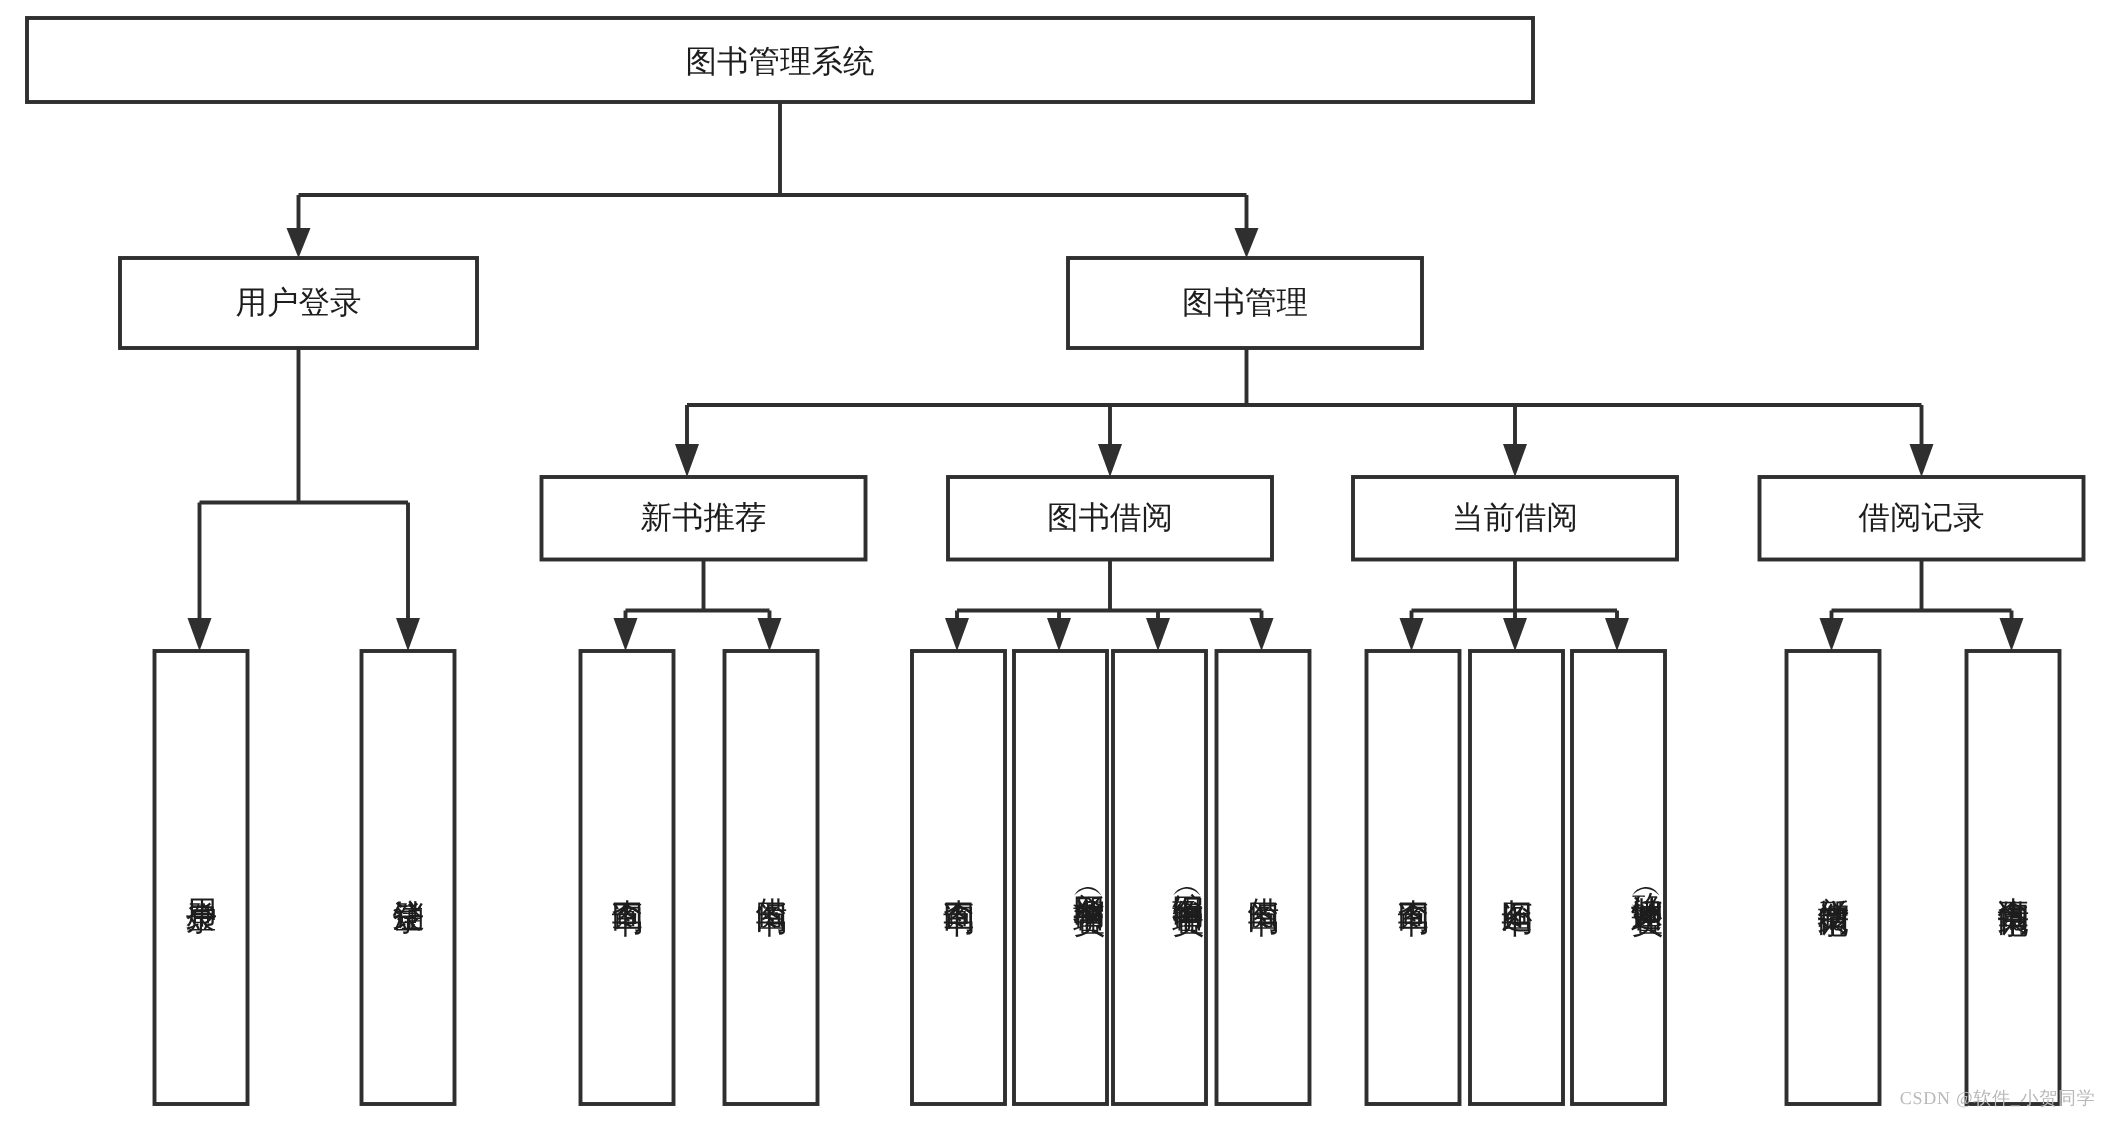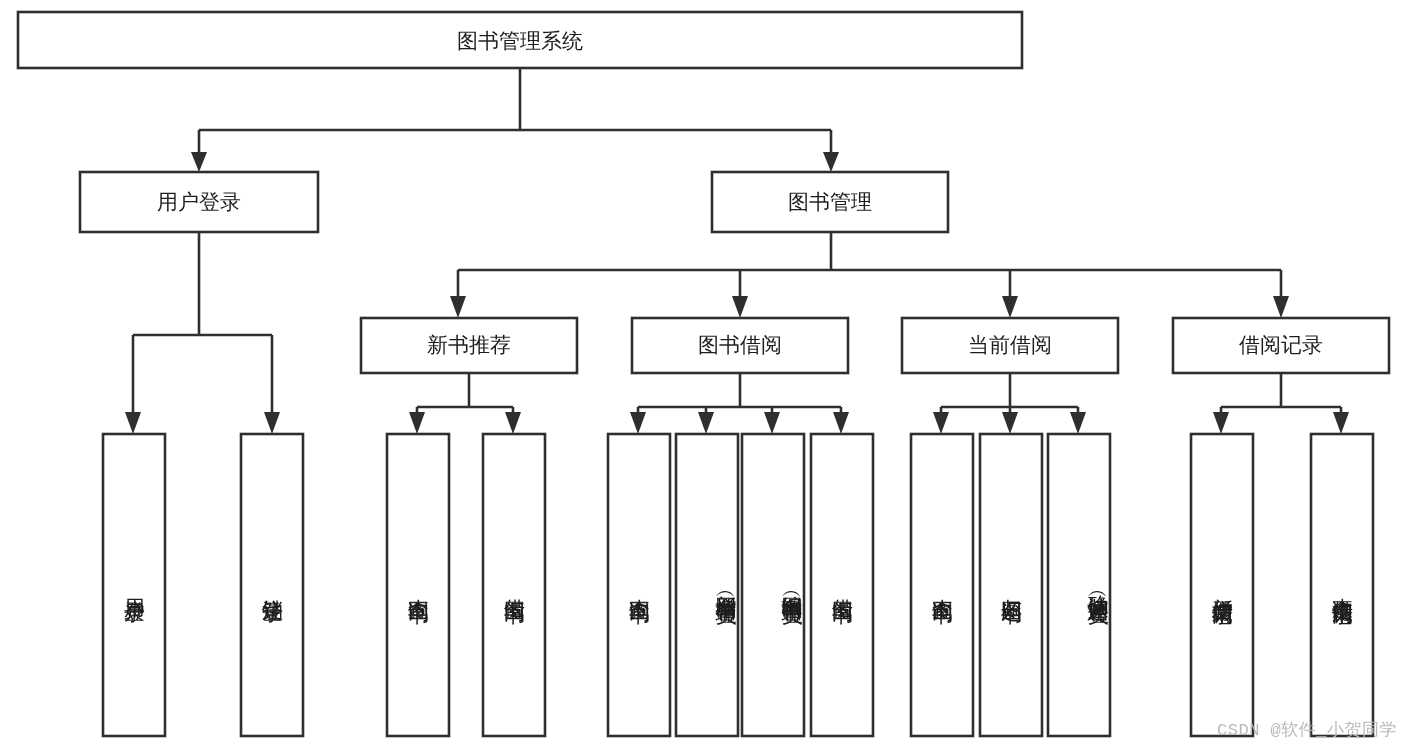--- a/index.html
+++ b/index.html
@@ -60,22 +60,22 @@
     white-space: nowrap;
     display: flex;
     align-items: center;
     justify-content: center;
     pointer-events: none;
   }
   .watermark {
     position: absolute;
     right: 8px;
     bottom: 6px;
-    font-family: Liberation Mono, monospace;
-    font-size: 17px;
+    font-family: Liberation Serif, serif;
+    font-size: 12px;
     color: #b9b9b9;
     letter-spacing: 0.5px;
     white-space: nowrap;
   }
 </style>
 </head>
 <body>
 
 <div id="diagram-root">
 

